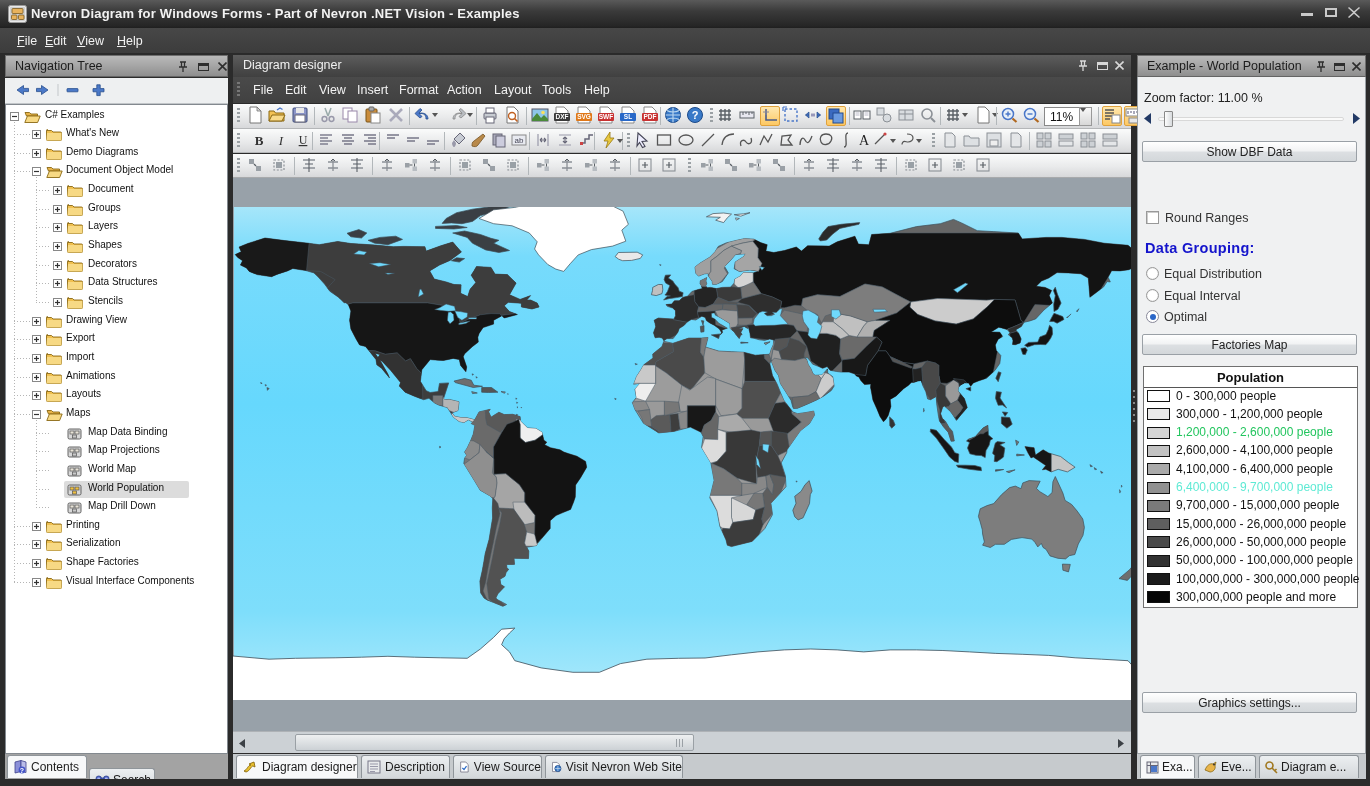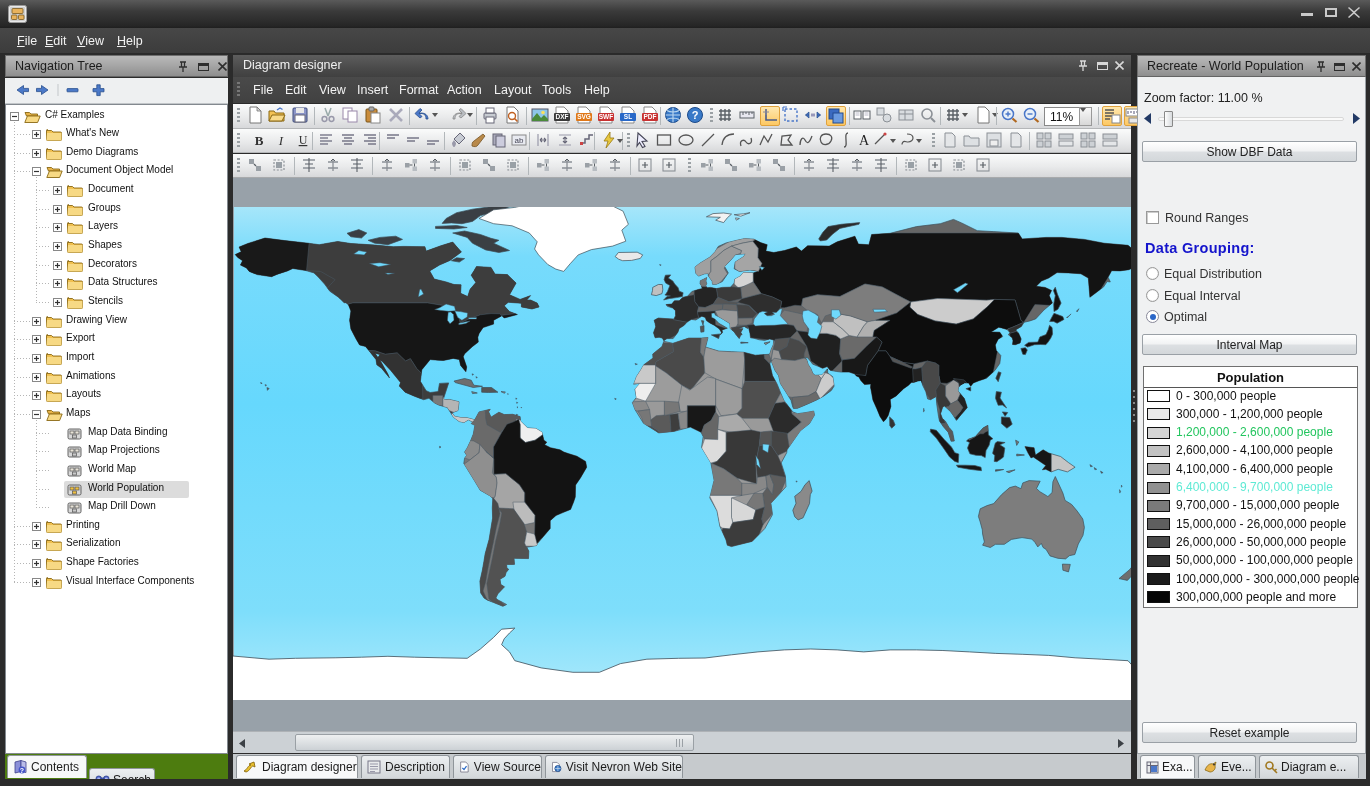--- a/index.html
+++ b/index.html
@@ -18,20 +18,21 @@
 </style></head><body>
 
 <div class="abs" style="left:0;top:0;width:1370px;height:28px;background:linear-gradient(#5a5a5a,#3a3a3a 40%,#262626 92%,#1f1f1f)">
  <svg class="abs" style="left:8px;top:5px" width="19" height="18" viewBox="0 0 19 18">
    <rect x="0.5" y="0.5" width="18" height="17" rx="2" fill="#e9e9e9" stroke="#9a9a9a"></rect>
    <rect x="2" y="2" width="15" height="14" rx="1" fill="#cfcfcf"></rect>
    <rect x="4" y="3.5" width="11" height="5" rx="1" fill="#e8b25c" stroke="#7a5a20" stroke-width="0.8"></rect>
    <rect x="3.5" y="10" width="5.5" height="4.5" rx="1" fill="#e8b25c" stroke="#7a5a20" stroke-width="0.8"></rect>
    <rect x="10.5" y="10" width="5.5" height="4.5" rx="1" fill="#e8b25c" stroke="#7a5a20" stroke-width="0.8"></rect>
  </svg>
+ <div class="abs" style="left:31px;top:6px;font-size:13px;font-weight:bold;color:#f2f2f2;letter-spacing:0.2px">Nevron Diagram for Windows Forms - Part of Nevron .NET Vision - Examples</div>
  <div class="abs" style="left:1301px;top:13px;width:12px;height:3px;background:#c9c9c9"></div>
  <div class="abs" style="left:1325px;top:8px;width:12px;height:9px;border:2px solid #c9c9c9"></div>
  <svg class="abs" style="left:1348px;top:7px" width="12" height="11" viewBox="0 0 12 11">
       <path d="M1 0L6 4.2L11 0L12 1L7 5.5L12 10L11 11L6 6.8L1 11L0 10L5 5.5L0 1Z" fill="#c9c9c9"></path>
     </svg>
 </div>
 <div class="abs" style="left:0;top:28px;width:1370px;height:26px;background:linear-gradient(#474747,#3c3c3c);border-bottom:1px solid #2a2a2a">
  <div class="mi" style="left:17px"><span style="text-decoration:underline">F</span>ile</div>
  <div class="mi" style="left:45px"><span style="text-decoration:underline">E</span>dit</div>
  <div class="mi" style="left:77px"><span style="text-decoration:underline">V</span>iew</div>
@@ -380,21 +381,21 @@
         <line x1="2" y1="4.5" x2="7" y2="4.5" stroke="#333" stroke-width="1.2"></line>
         <line x1="4.5" y1="2" x2="4.5" y2="7" stroke="#333" stroke-width="1.2"></line>
       </svg>
       <svg width="16" height="13" viewBox="0 0 16 13" class="abs" style="left:40px;top:3px">
 <path d="M1 2.5 h4.5 l1.5 1.5 h7.5 a1 1 0 0 1 1 1 v6.5 a1 1 0 0 1 -1 1 h-13 a1 1 0 0 1 -1 -1 v-9 a1 1 0 0 1 1 -1z" fill="#f0c050" stroke="#8a6914" stroke-width="0.9"></path>
 <path d="M1 5 h14.5 v6.5 a1 1 0 0 1 -1 1 h-13 a1 1 0 0 1 -1 -1z" fill="#f7d984"></path>
 </svg>
       <div class="abs" style="left:60px;top:2px">Visual Interface Components</div>
     </div>
   </div>
-<div class="abs" style="left:5px;top:754px;width:223px;height:25px;background:#4d7c0f">
+<div class="abs" style="left:5px;top:754px;width:223px;height:25px;background:#a3a3a3">
  <div class="tab active" style="left:2px;top:1px;width:80px;height:23px">
   <svg width="15" height="14" viewBox="0 0 15 14" style="margin-right:3px">
         <path d="M2 2 l6 -1.5 v11 l-6 1.5z" fill="#8a8fd8" stroke="#3c3f8a" stroke-width="0.8"></path>
         <path d="M8 0.5 l5 1.5 v10.5 l-5 -1z" fill="#b9bce8" stroke="#3c3f8a" stroke-width="0.8"></path>
         <circle cx="9" cy="10" r="3.4" fill="#4555c8"></circle>
         <text x="9" y="12.6" font-size="7" fill="#fff" text-anchor="middle" font-weight="bold">?</text>
       </svg>
   Contents</div>
  <div class="tab" style="left:84px;top:14px;width:66px;height:23px">
   <svg width="15" height="13" viewBox="0 0 15 13" style="margin-right:3px">
@@ -1400,21 +1401,21 @@
  <div class="tab" style="left:312px;top:1px;width:138px;height:23px">
   <svg width="14" height="14" viewBox="0 0 14 14" style="margin-right:4px">
         <path d="M2 1h6l3 3v9H2z" fill="#fff" stroke="#778"></path>
         <circle cx="9" cy="9" r="4" fill="#3a7ac8" stroke="#1c4a8a"></circle>
         <path d="M9 5.5v7M5.5 9h7" stroke="#cde" stroke-width="0.9"></path>
       </svg>
   Visit Nevron Web Site</div>
 </div>
 
 <div class="abs hdr-gray" style="left:1137px;top:55px;width:229px;height:22px">
- <div class="abs" style="left:9px;top:3px;font-size:12.5px;color:#1c1c1c">Recreate - World Population</div>
+ <div class="abs" style="left:9px;top:3px;font-size:12.5px;color:#1c1c1c">Example - World Population</div>
  <svg class="abs" style="left:178px;top:5px" width="10" height="12" viewBox="0 0 10 12">
       <g stroke="#2e2e2e" stroke-width="1.3" fill="none">
         <path d="M2 1h6M3.5 1v5M6.5 1v5M1 6h8M5 6v5"></path>
       </g>
     </svg>
  <div class="abs" style="left:196px;top:7px;width:11px;height:8px;border:1.5px solid #2e2e2e;border-top-width:3px"></div>
  <svg class="abs" style="left:214px;top:6px" width="9" height="9" viewBox="0 0 9 9">
       <path d="M0.5 0.5L8.5 8.5M8.5 0.5L0.5 8.5" stroke="#2e2e2e" stroke-width="1.6"></path>
     </svg>
 </div>
@@ -1434,27 +1435,27 @@
  <div class="abs" style="left:8px;top:134px;width:13px;height:13px;background:#fff;border:1px solid #999;box-shadow:inset 1px 1px 0 #ccc"></div>
  <div class="abs" style="left:27px;top:134px;font-size:12.5px;color:#333">Round Ranges</div>
  <div class="abs" style="left:7px;top:163px;font-size:14.5px;font-weight:bold;color:#1414cc;letter-spacing:0.3px">Data Grouping:</div>
  <div class="abs" style="left:8px;top:190px;width:13px;height:13px;border-radius:50%;background:radial-gradient(#fff 55%, #c8c8c8);border:1px solid #999"></div>
  <div class="abs" style="left:26px;top:190px;font-size:12.5px;color:#333">Equal Distribution</div>
  <div class="abs" style="left:8px;top:212px;width:13px;height:13px;border-radius:50%;background:radial-gradient(#fff 55%, #c8c8c8);border:1px solid #999"></div>
  <div class="abs" style="left:26px;top:212px;font-size:12.5px;color:#333">Equal Interval</div>
  <div class="abs" style="left:8px;top:233px;width:13px;height:13px;border-radius:50%;background:#fff;border:1px solid #889"></div>
  <div class="abs" style="left:11.5px;top:236.5px;width:6px;height:6px;border-radius:50%;background:#2a66c8"></div>
  <div class="abs" style="left:26px;top:233px;font-size:12.5px;color:#333">Optimal</div>
- <div class="btn" style="left:4px;top:257px;width:215px;height:21px;padding-top:3px">Interval Map</div>
+ <div class="btn" style="left:4px;top:257px;width:215px;height:21px;padding-top:3px">Factories Map</div>
  <div class="abs" style="left:5px;top:289px;width:215px;height:242px;background:#fff;border:1px solid #707070">
    <div style="text-align:center;font-weight:bold;font-size:13px;color:#111;padding-top:3px">Population</div>
    <div class="abs" style="left:0;top:20px;width:213px;height:1px;background:#555"></div>
    <div id="legend"></div>
  </div>
- <div class="btn" style="left:4px;top:645px;width:215px;height:21px;padding-top:3px">Reset example</div>
+ <div class="btn" style="left:4px;top:615px;width:215px;height:21px;padding-top:3px">Graphics settings...</div>
 </div>
 <div class="abs" style="left:1142px;top:366px;width:215px;height:242px">
     <div class="abs" style="left:5px;top:24.0px;width:23px;height:12px;background:#ffffff;border:1px solid #111"></div>
     <div class="abs" style="left:34px;top:22.5px;font-size:12px;color:#111;white-space:nowrap">0 - 300,000 people</div>
     <div class="abs" style="left:5px;top:42.3px;width:23px;height:12px;background:#e9e9e9;border:1px solid #111"></div>
     <div class="abs" style="left:34px;top:40.8px;font-size:12px;color:#111;white-space:nowrap">300,000 - 1,200,000 people</div>
     <div class="abs" style="left:5px;top:60.6px;width:23px;height:12px;background:#d5d5d5;border:1px solid #111"></div>
     <div class="abs" style="left:34px;top:59.1px;font-size:12px;color:#22c55e;white-space:nowrap">1,200,000 - 2,600,000 people</div>
     <div class="abs" style="left:5px;top:78.9px;width:23px;height:12px;background:#c2c2c2;border:1px solid #111"></div>
     <div class="abs" style="left:34px;top:77.4px;font-size:12px;color:#111;white-space:nowrap">2,600,000 - 4,100,000 people</div>

